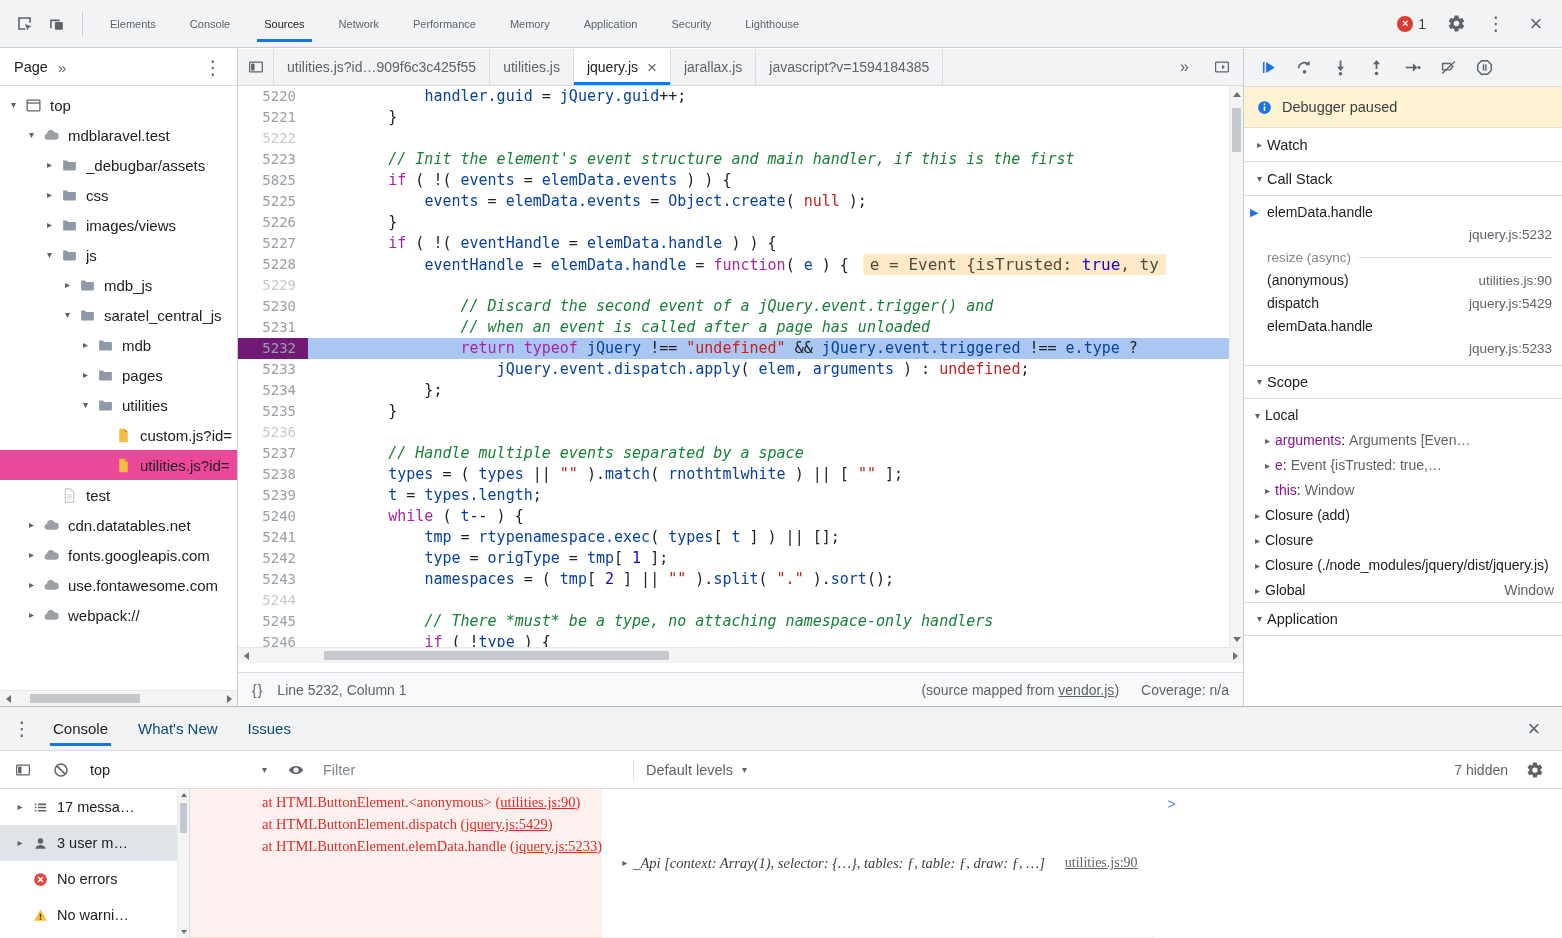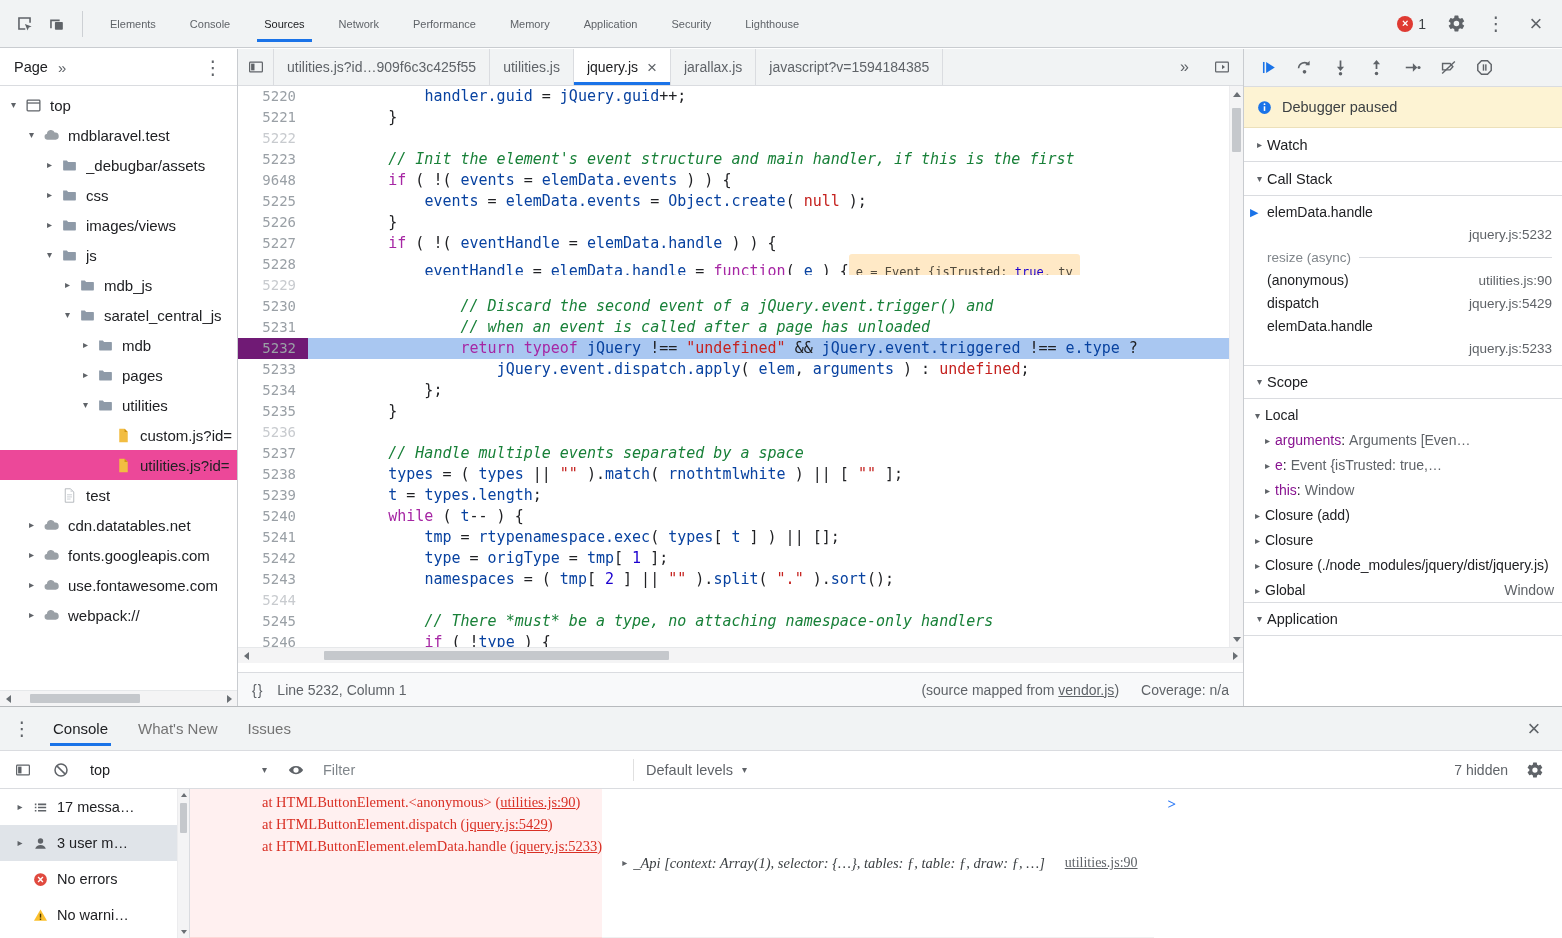--- a/index.html
+++ b/index.html
@@ -79,21 +79,21 @@
   .code-text{flex:1;white-space:pre;padding-left:8px;overflow:hidden}
   .code-row.hl .code-text{background:#a9c7f1}
   .code-row.hl .gutter{background:#701a75}
   .tk-p{color:#202124}
   .tk-k{color:#a626a4}
   .tk-s{color:#c5221f}
   .tk-a{color:#c5221f}
   .tk-n{color:#1c00cf}
   .tk-c{color:#188038;font-style:italic}
   .tk-v{color:#0842a0}
-  .iw{display:inline-block;background:#ffe9c6;border-radius:3px;padding:8px 7px;color:#504a3d;font-size:12px}
+  .iw{display:inline-block;margin-left:14px;background:#ffe9c6;border-radius:3px;padding:0 7px;color:#504a3d;font-size:16px}
   .iw .b{color:#1c00cf}
   #editor-vscroll{position:absolute;right:0;top:0;bottom:0;width:14px;border-left:1px solid #ececee}
   #editor-hscroll{height:16px;flex:none;border-top:1px solid #e6e8ea}
   .editor-gap{height:9px;flex:none;background:#fff}
   #status-bar{height:34px;flex:none;border-top:1px solid #dadce0;background:#f8f9fa;display:flex;align-items:center;
     padding:0 14px;font-size:14px;color:#5f6368}
   .braces{font-size:14px;margin-right:14px;color:#5f6368;letter-spacing:1px}
   .sb-right{margin-left:auto;display:flex;align-items:center;gap:22px}
   .link{text-decoration:underline}
 
@@ -127,21 +127,21 @@
   .prop-colon{color:#202124;margin-right:4px}
   .prop-value{color:#5f6368;white-space:nowrap;overflow:hidden;flex:1}
   .scope-right{margin-left:auto;color:#5f6368}
 
   
   #console-drawer{position:absolute;left:0;top:706px;width:1562px;height:232px;border-top:1px solid #b7babd;
     background:#fff;display:flex;flex-direction:column}
   #drawer-tabs{height:44px;flex:none;background:#f1f3f4;border-bottom:1px solid #dadce0;display:flex;align-items:stretch;padding:0 6px}
   #drawer-tabs .tb-icon{align-self:center}
   #drawer-tabs-list{display:flex;align-items:stretch}
-  .drawer-tab{padding:0 15px;display:flex;align-items:center;font-size:15px;color:#737373;position:relative;white-space:nowrap}
+  .drawer-tab{padding:0 15px;display:flex;align-items:center;font-size:15px;color:#0c4a6e;position:relative;white-space:nowrap}
   .drawer-tab.active{color:#202124}
   .drawer-tab.active::after{content:"";position:absolute;left:12px;right:12px;bottom:4px;height:3px;background:#1a73e8}
   .drawer-close{margin-left:auto;align-self:center;margin-right:6px}
   #console-toolbar{height:38px;flex:none;border-bottom:1px solid #dadce0;display:flex;align-items:center;padding:0 10px;gap:12px;background:#fff}
   .ct-icon{color:#5f6368;width:26px;height:26px;display:flex;align-items:center;justify-content:center;flex:none}
   .ct-icon svg{width:18px;height:18px}
   .context-sel{display:flex;align-items:center;width:185px;justify-content:space-between;font-size:14.5px;color:#202124;padding:0 4px;flex:none}
   .dd-caret{font-size:10px;color:#5f6368}
   #filter-input{border:none;outline:none;font-size:14.5px;width:300px;color:#202124;background:transparent;
     font-family:"Liberation Sans","DejaVu Sans",sans-serif}
@@ -451,21 +451,21 @@
           </div>
           <div class="code-row">
             <span class="gutter dim">5222</span>
             <span class="code-text"></span>
           </div>
           <div class="code-row">
             <span class="gutter">5223</span>
             <span class="code-text"><span class="tk-p">        </span><span class="tk-c">// Init the element's event structure and main handler, if this is the first</span></span>
           </div>
           <div class="code-row">
-            <span class="gutter">9648</span>
+            <span class="gutter">5825</span>
             <span class="code-text"><span class="tk-p">        </span><span class="tk-k">if</span><span class="tk-p"> ( !( </span><span class="tk-v">events</span><span class="tk-p"> = </span><span class="tk-v">elemData.events</span><span class="tk-p"> ) ) {</span></span>
           </div>
           <div class="code-row">
             <span class="gutter">5225</span>
             <span class="code-text"><span class="tk-p">            </span><span class="tk-v">events</span><span class="tk-p"> = </span><span class="tk-v">elemData.events</span><span class="tk-p"> = </span><span class="tk-v">Object.create</span><span class="tk-p">( </span><span class="tk-a">null</span><span class="tk-p"> );</span></span>
           </div>
           <div class="code-row">
             <span class="gutter">5226</span>
             <span class="code-text"><span class="tk-p">        }</span></span>
           </div>

